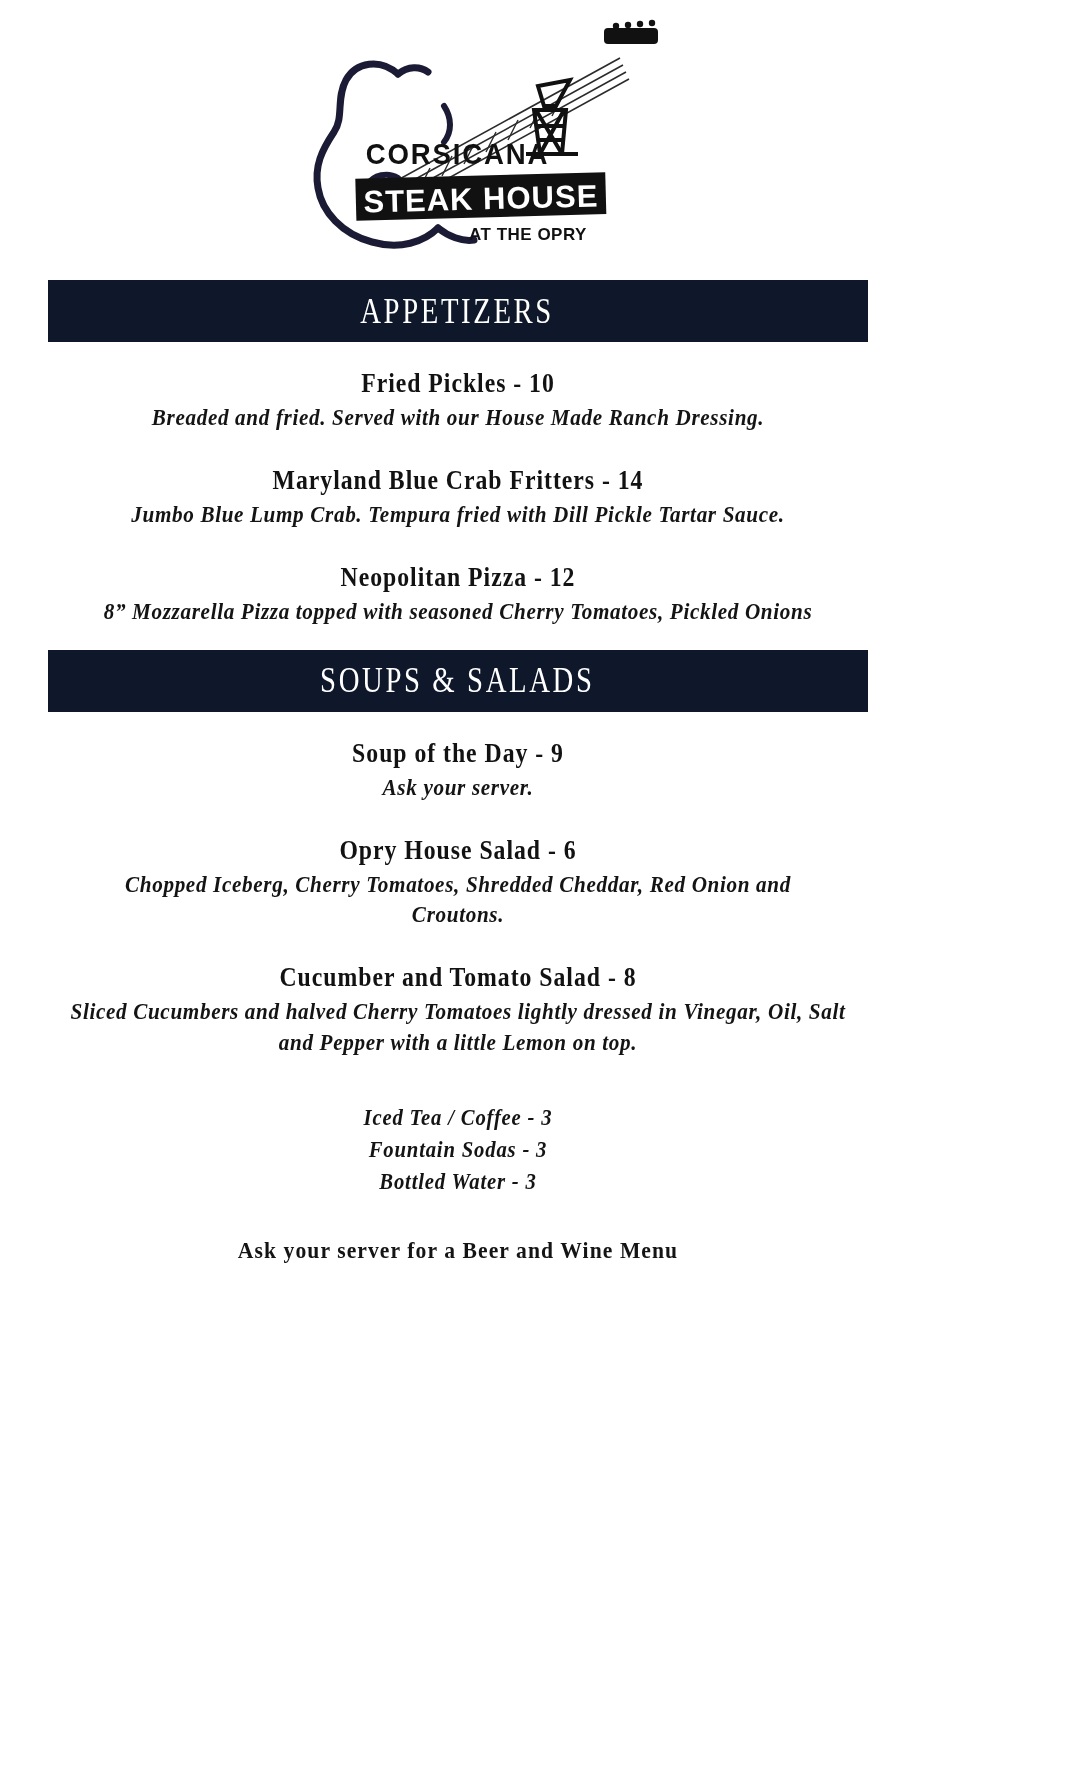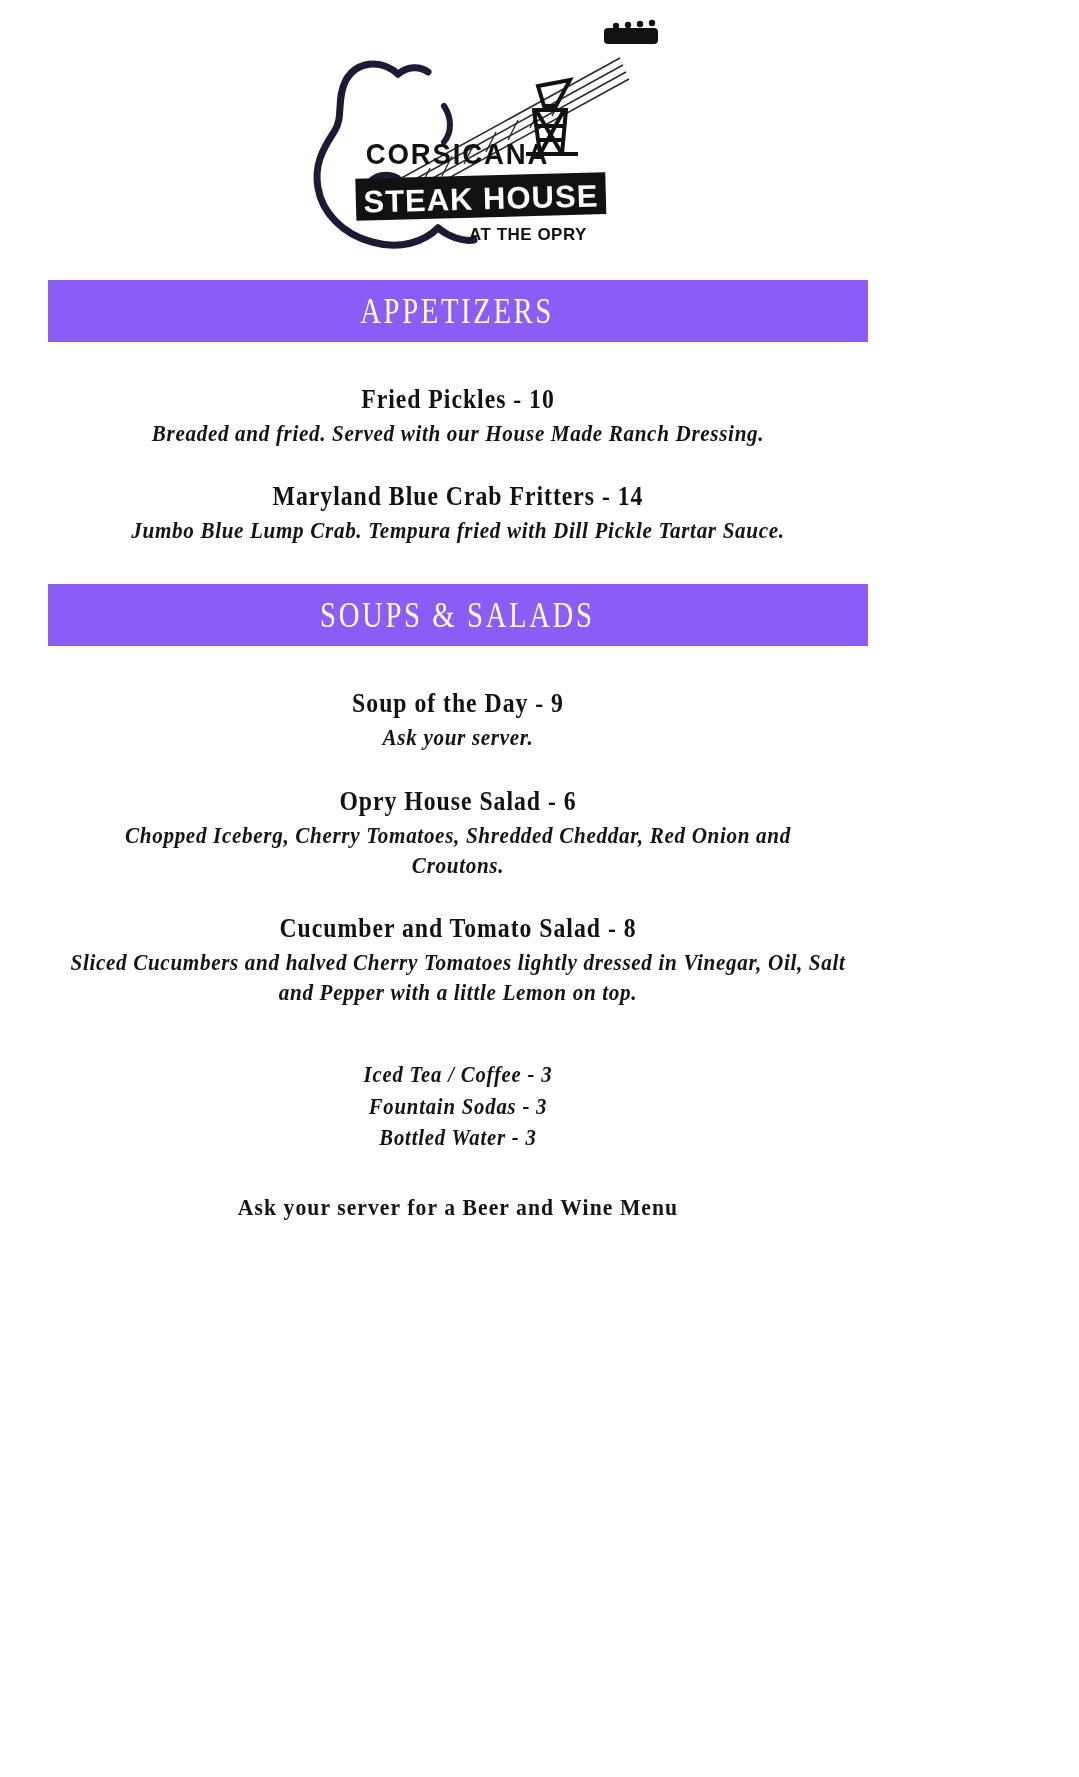--- a/index.html
+++ b/index.html
@@ -33,21 +33,21 @@
     left: 50%;
     top: 14px;
     transform: translateX(-50%);
     width: 420px;
     height: 250px;
   }
   .logo-svg { display: block; }
 
   
   .section-bar {
-    background: #8b5cf6;
+    background: #0f172a;
     width: 820px;
     margin: 0 auto;
     height: 62px;
     display: flex;
     align-items: center;
     justify-content: center;
     box-sizing: border-box;
   }
   .section-bar-title {
     color: #ffffff;
@@ -57,21 +57,21 @@
     letter-spacing: 3.2px;
     line-height: 1;
     transform: scaleX(0.82);
     transform-origin: center;
     white-space: nowrap;
   }
 
   
   .items {
     width: 880px;
-    margin: 16px auto;
+    margin: 0 auto;
     text-align: center;
   }
   .item {
     margin: 0 0 10px 0;
     padding-top: 22px;
   }
   .item:first-child { padding-top: 26px; }
 
   .item-name {
     font-family: "Liberation Serif", "DejaVu Serif", serif;
@@ -200,20 +200,24 @@
     </div>
     <div class="items">
       <div class="item">
         <div class="item-name">Fried Pickles - 10</div>
         <div class="item-desc">Breaded and fried.  Served with our House Made Ranch Dressing.</div>
       </div>
       <div class="item">
         <div class="item-name">Maryland Blue Crab Fritters - 14</div>
         <div class="item-desc" style="max-width:740px;margin-left:auto;margin-right:auto;">Jumbo Blue Lump Crab.  Tempura fried with Dill Pickle Tartar Sauce.</div>
       </div>
+      <div class="item">
+        <div class="item-name">Neopolitan Pizza - 12</div>
+        <div class="item-desc" style="max-width:830px;margin-left:auto;margin-right:auto;">8” Mozzarella Pizza topped with seasoned Cherry Tomatoes, Pickled Onions</div>
+      </div>
     </div>
   </section>
 
   <section class="sec-soups">
     <div class="section-bar">
       <div class="section-bar-title">SOUPS &amp; SALADS</div>
     </div>
     <div class="items">
       <div class="item">
         <div class="item-name">Soup of the Day - 9</div>

